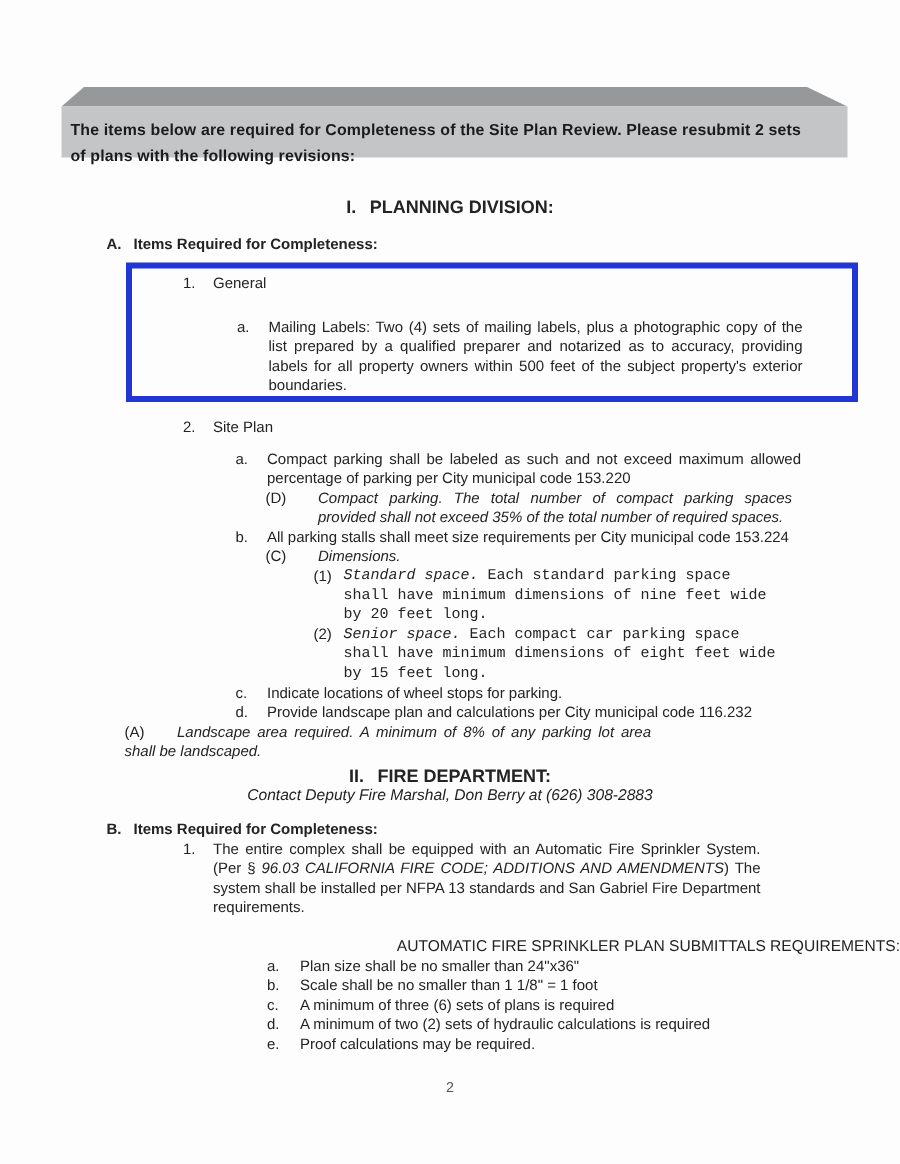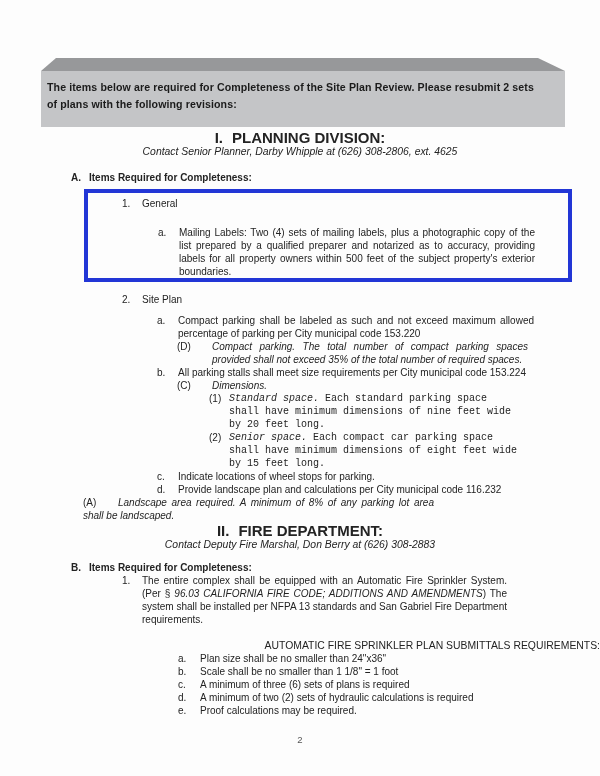--- a/index.html
+++ b/index.html
@@ -18,30 +18,30 @@
   
   .banner { position: absolute; left: 41px; top: 58px; width: 524px; }
   .bevel {
     width: 482px; height: 0;
     box-sizing: content-box;
     border-bottom: 13px solid #97989a;
     border-left: 15px solid transparent;
     border-right: 27px solid transparent;
   }
   .banner-body {
-    height: 56px;
+    height: 34px;
     background: #c4c5c7;
     padding: 8px 26px 0 6px;
     font-weight: 700; font-size: 10.6px; line-height: 17px;
     color: #1b1b1b; letter-spacing: 0.1px;
   }
 
   
   .content { position: absolute; left: 0; top: 131px; width: 600px; }
-  .sec-head { text-align: center; font-weight: 700; font-size: 15px; line-height: 14px; }
+  .sec-head { text-align: center; font-weight: 700; font-size: 12px; line-height: 14px; }
   .sec-num { display: inline-block; margin-right: 9px; }
   .contact { text-align: center; font-style: italic; font-size: 10.4px; line-height: 14px; }
 
   .row { display: flex; align-items: flex-start; }
   .marker { flex: 0 0 auto; }
   .i { font-style: italic; }
   .just { text-align: justify; }
   .w356 { width: 356px; } .w316 { width: 316px; } .w290 { width: 290px; font-family: Liberation Mono, monospace; } .w365 { width: 365px; }
 
   .itemsAB { margin: 12px 0 0 71px; font-weight: 700; }
@@ -79,21 +79,20 @@
     <div class="banner-body">
       <span>The items below are required for Completeness of the Site Plan Review. Please resubmit 2 sets of plans with the following revisions:</span>
     </div>
   </div>
 
   <div class="content">
 
     <div class="sec-head">
       <span class="sec-num">I.</span><span>PLANNING DIVISION:</span>
     </div>
-    <div class="contact">Contact Senior Planner, Darby Whipple at (626) 308-2806, ext. 4625</div>
 
     <div class="row itemsAB">
       <span class="marker">A.</span>
       <div>Items Required for Completeness:</div>
     </div>
 
     <div class="bluebox">
       <div class="row lvl1">
         <span class="marker">1.</span>
         <div>General</div>

